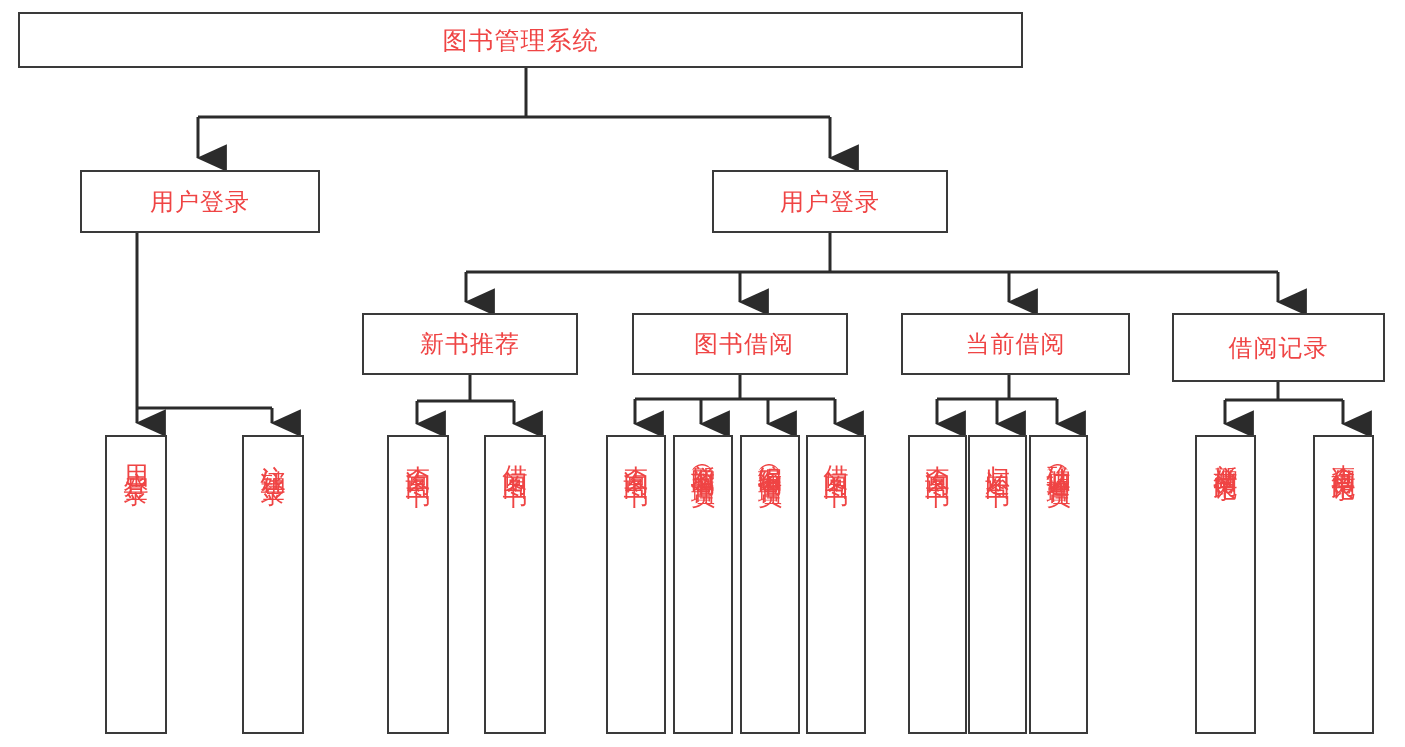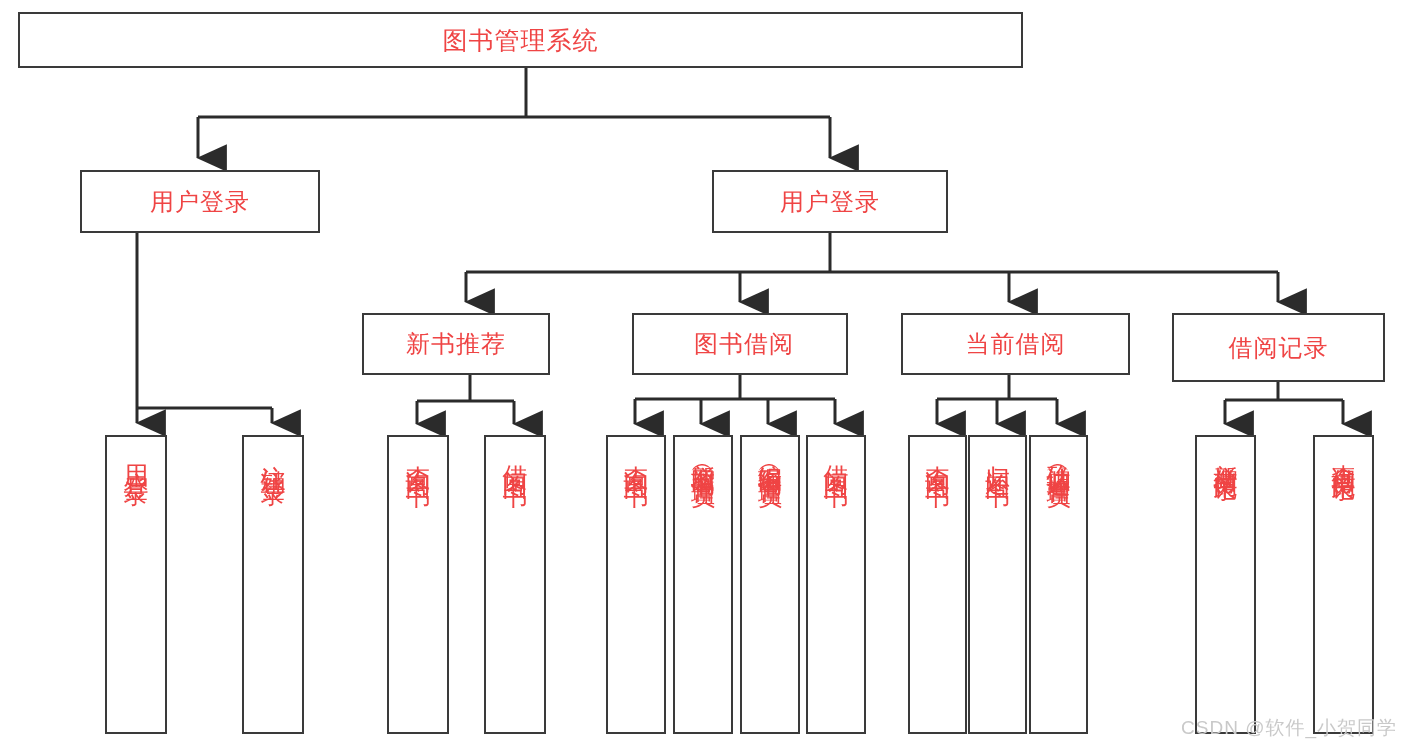--- a/index.html
+++ b/index.html
@@ -112,21 +112,21 @@
     <span>图书管理系统</span>
   </div>
 
   <div class="node horiz" style="left:80px;top:170px;width:240px;height:63px;">
     <span>用户登录</span>
   </div>
   <div class="node horiz" style="left:712px;top:170px;width:236px;height:63px;">
     <span>用户登录</span>
   </div>
 
-  <div class="node horiz" style="left:362px;top:313px;width:188px;height:62px;">
+  <div class="node horiz" style="left:362px;top:313px;width:216px;height:62px;">
     <span>新书推荐</span>
   </div>
   <div class="node horiz" style="left:632px;top:313px;width:216px;height:62px;padding-left:8px;">
     <span>图书借阅</span>
   </div>
   <div class="node horiz" style="left:901px;top:313px;width:229px;height:62px;">
     <span>当前借阅</span>
   </div>
   <div class="node horiz" style="left:1172px;top:313px;width:213px;height:69px;">
     <span>借阅记录</span>
@@ -169,14 +169,13 @@
     <span class="vlabel tall">确认归还（管理员）</span>
   </div>
 
   <div class="node vert" style="left:1195px;top:435px;width:61px;height:299px;">
     <span class="vlabel tall">新增借阅记录</span>
   </div>
   <div class="node vert" style="left:1313px;top:435px;width:61px;height:299px;">
     <span class="vlabel tall">查询借阅记录</span>
   </div>
 
-  <div class="watermark">CSDN @软件_小贺同学</div>
 </div>
 
 </body></html>

